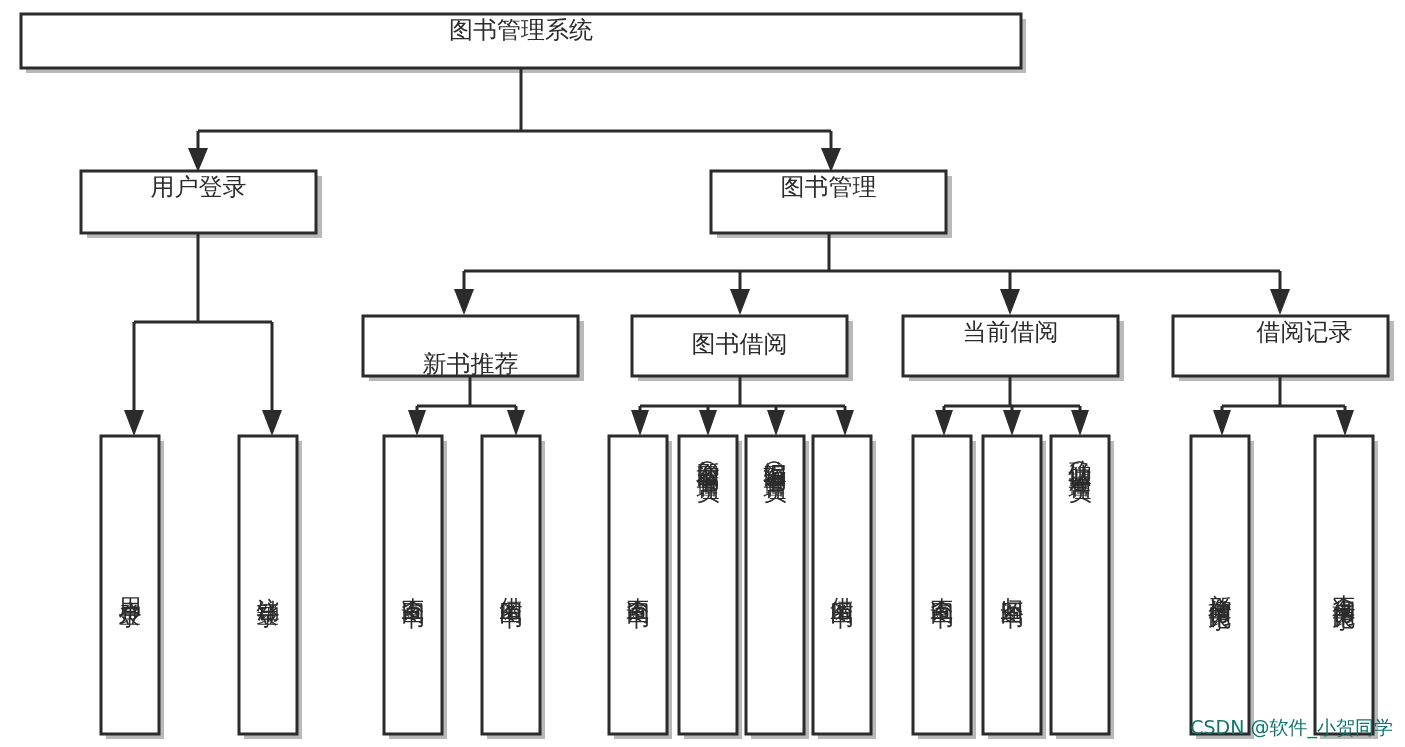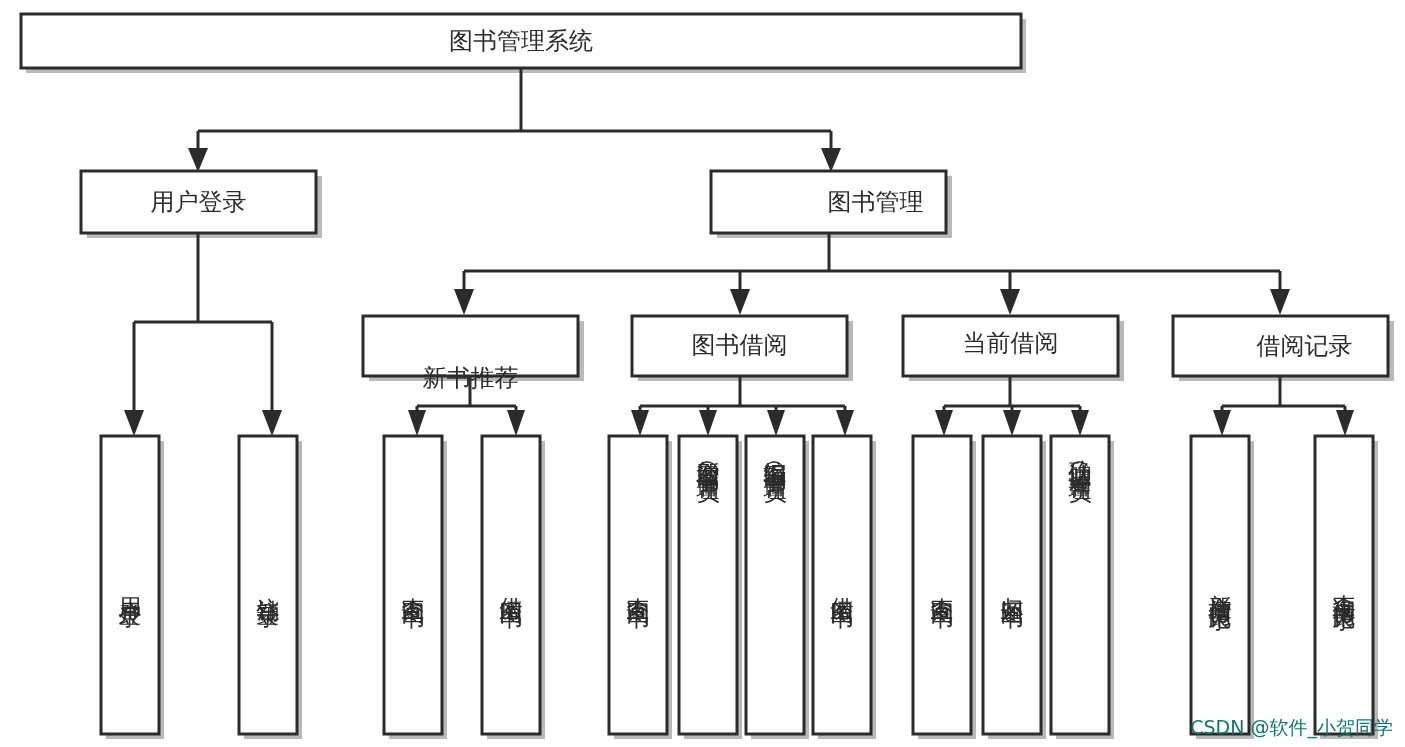--- a/index.html
+++ b/index.html
@@ -57,21 +57,21 @@
     font-family: "DejaVu Sans", "Liberation Sans", sans-serif;
     font-size: 23px;
     color: #2b2b2b;
     letter-spacing: 3px;
     line-height: 1;
     white-space: nowrap;
   }
   .hlabel-wrap {
     position: absolute;
     display: flex;
-    align-items: center;
+    align-items: flex-start;
     justify-content: center;
     pointer-events: none;
   }
   .hlabel-text {
     font-family: "DejaVu Sans", "Liberation Sans", sans-serif;
     font-size: 24px;
     color: #2b2b2b;
     white-space: nowrap;
   }
   #watermark {
@@ -218,29 +218,29 @@
   </svg>
 
   <div class="hlabel-wrap" style="left:21px; top:14px; width:1000px; height:54px;">
     <span class="hlabel-text">图书管理系统</span>
   </div>
 
   <div class="hlabel-wrap" style="left:81px; top:171px; width:235px; height:62px;">
     <span class="hlabel-text">用户登录</span>
   </div>
 
-  <div class="hlabel-wrap" style="left:711px; top:171px; width:235px; height:62px;margin-left:47px;">
+  <div class="hlabel-wrap" style="left:711px; top:171px; width:235px; height:62px;">
     <span class="hlabel-text">图书管理</span>
   </div>
 
   <div class="hlabel-wrap" style="left:363px; top:316px; width:215px; height:60px;margin-top:32px;">
     <span class="hlabel-text">新书推荐</span>
   </div>
 
-  <div class="hlabel-wrap" style="left:632px; top:315px; width:215px; height:60px;">
+  <div class="hlabel-wrap" style="left:632px; top:328px; width:215px; height:60px;">
     <span class="hlabel-text">图书借阅</span>
   </div>
 
   <div class="hlabel-wrap" style="left:903px; top:316px; width:215px; height:54px;">
     <span class="hlabel-text">当前借阅</span>
   </div>
 
   <div class="hlabel-wrap" style="left:1173px; top:316px; width:215px; height:60px;padding-left:24px;">
     <span class="hlabel-text">借阅记录</span>
   </div>

